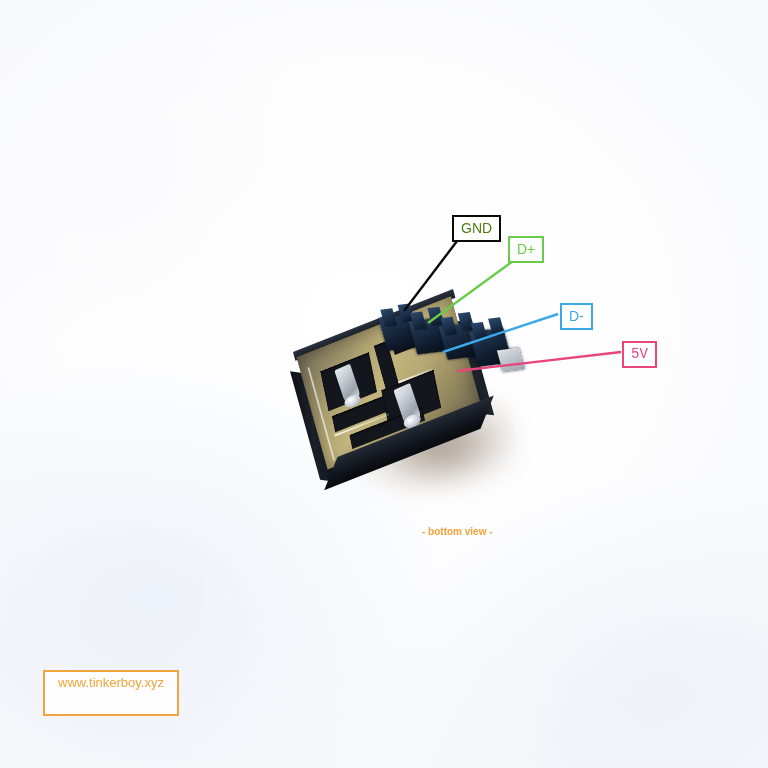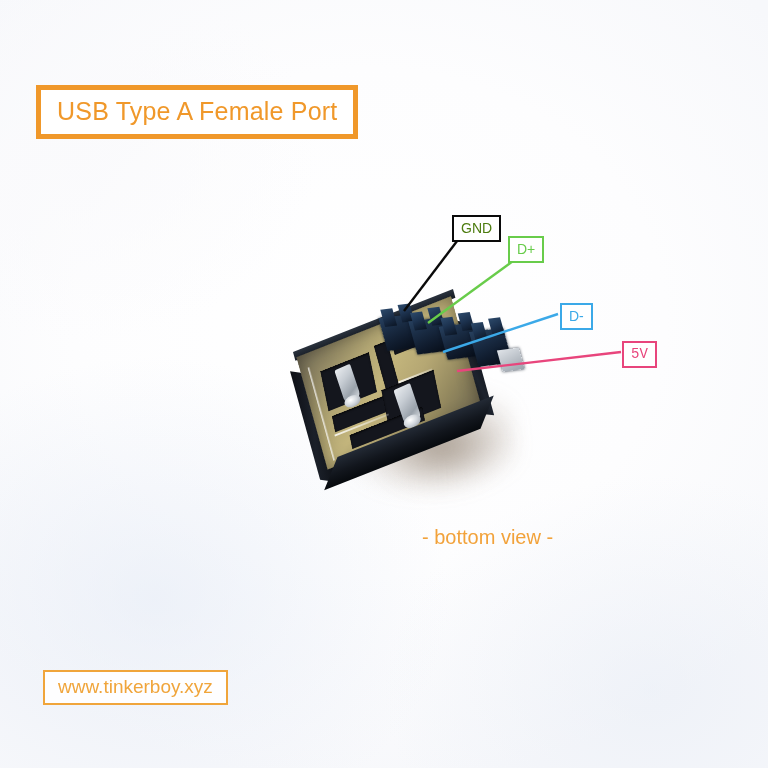--- a/index.html
+++ b/index.html
@@ -41,37 +41,38 @@
     line-height: 1.12;
     letter-spacing: 0.2px;
     white-space: nowrap;
   }
 
   
   .watermark-box {
     position: absolute;
     left: 43px;
     top: 670px;
-    padding: 4px 13px 5px 13px;
+    padding: 4px 13px 23px 13px;
     border: 2px solid #F0A53B;
     background: rgba(255,255,255,0.9);
     color: #F0A53B;
-    font-size: 19px;
+    font-size: 13px;
     line-height: 1.15;
     white-space: nowrap;
   }
 
   
   .caption {
     position: absolute;
     left: 422px;
     top: 526px;
     color: #F2A23A;
-    font-size: 20px;
+    font-size: 10px;
     white-space: nowrap;
+    font-weight: bold;
   }
 
   
   .connector-wrap {
     position: absolute;
     left: 282px;
     top: 288px;
     width: 240px;
     height: 240px;
   }
@@ -305,17 +306,16 @@
     <line stroke="#68CC4A" stroke-width="2.4" x1="513" y1="261" x2="428" y2="323"></line>
     <line stroke="#3BA9E8" stroke-width="2.4" x1="558" y1="314" x2="443" y2="352"></line>
     <line stroke="#E8457C" stroke-width="2.4" x1="621" y1="352" x2="457" y2="371"></line>
   </svg>
 
   <div class="pin-label lbl-gnd">GND</div>
   <div class="pin-label lbl-dp">D+</div>
   <div class="pin-label lbl-dm">D-</div>
   <div class="pin-label lbl-5v">5V</div>
 
-  <div class="title-box">USB Type A Female Port</div>
   <div class="caption">- bottom view -</div>
   <div class="watermark-box">www.tinkerboy.xyz</div>
 
 </div>
 
 </body></html>

